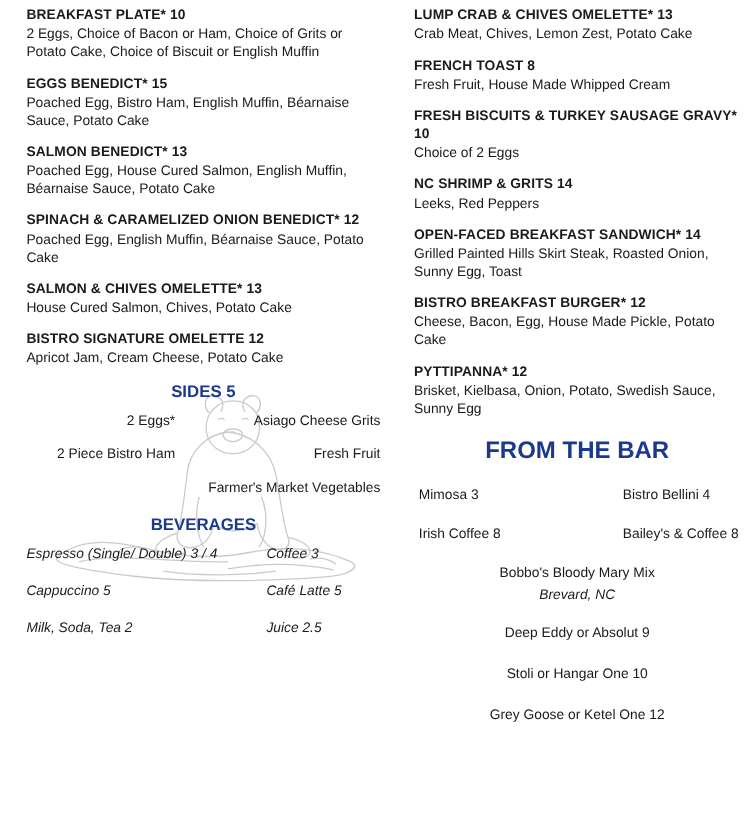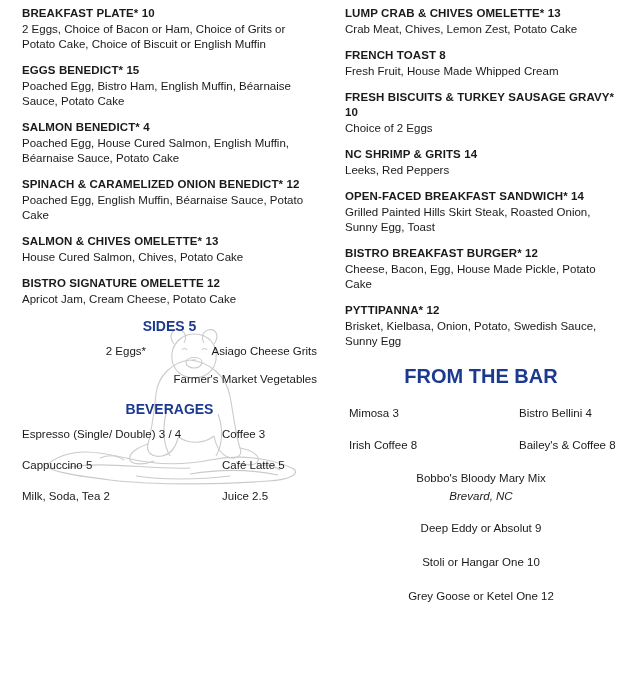--- a/index.html
+++ b/index.html
@@ -91,20 +91,21 @@
   .sides-row .c2 { flex: 1; }
   .sides-single { margin-bottom: 6px; }
 
   .bev-grid {
     font-size: 11.5px;
     line-height: 15px;
   }
   .bev-row {
     display: flex;
     margin-bottom: 16px;
+    font-style: italic;
   }
   .bev-row .c1 { width: 200px; }
   .bev-row .c2 { flex: 1; }
 
   .bar-head {
     color: #1b3a8f;
     font-weight: bold;
     font-size: 20px;
     text-align: center;
     margin: 16px 0 18px 0;
@@ -175,21 +176,21 @@
     <div class="col col-left">
       <div class="item">
         <div class="item-title">BREAKFAST PLATE* 10</div>
         <div class="item-desc">2 Eggs, Choice of Bacon or Ham, Choice of Grits or Potato Cake, Choice of Biscuit or English Muffin</div>
       </div>
       <div class="item">
         <div class="item-title">EGGS BENEDICT* 15</div>
         <div class="item-desc">Poached Egg, Bistro Ham, English Muffin, Béarnaise Sauce, Potato Cake</div>
       </div>
       <div class="item">
-        <div class="item-title">SALMON BENEDICT* 4</div>
+        <div class="item-title">SALMON BENEDICT* 13</div>
         <div class="item-desc">Poached Egg, House Cured Salmon, English Muffin, Béarnaise Sauce, Potato Cake</div>
       </div>
       <div class="item">
         <div class="item-title">SPINACH &amp; CARAMELIZED ONION BENEDICT* 12</div>
         <div class="item-desc">Poached Egg, English Muffin, Béarnaise Sauce, Potato Cake</div>
       </div>
       <div class="item">
         <div class="item-title">SALMON &amp; CHIVES OMELETTE* 13</div>
         <div class="item-desc">House Cured Salmon, Chives, Potato Cake</div>
       </div>
@@ -198,20 +199,24 @@
         <div class="item-desc">Apricot Jam, Cream Cheese, Potato Cake</div>
       </div>
 
       <div class="sides-wrap">
         <div class="section-head">SIDES 5</div>
         <div class="sides-grid">
           <div class="sides-row">
             <div class="c1">2 Eggs*</div>
             <div class="c2">Asiago Cheese Grits</div>
           </div>
+          <div class="sides-row">
+            <div class="c1">2 Piece Bistro Ham</div>
+            <div class="c2">Fresh Fruit</div>
+          </div>
           <div class="sides-single">Farmer's Market Vegetables</div>
         </div>
       </div>
 
       <div>
         <div class="section-head" style="margin-top:14px;">BEVERAGES</div>
         <div class="bev-grid">
           <div class="bev-row">
             <div class="c1">Espresso (Single/ Double) 3 / 4</div>
             <div class="c2">Coffee 3</div>

